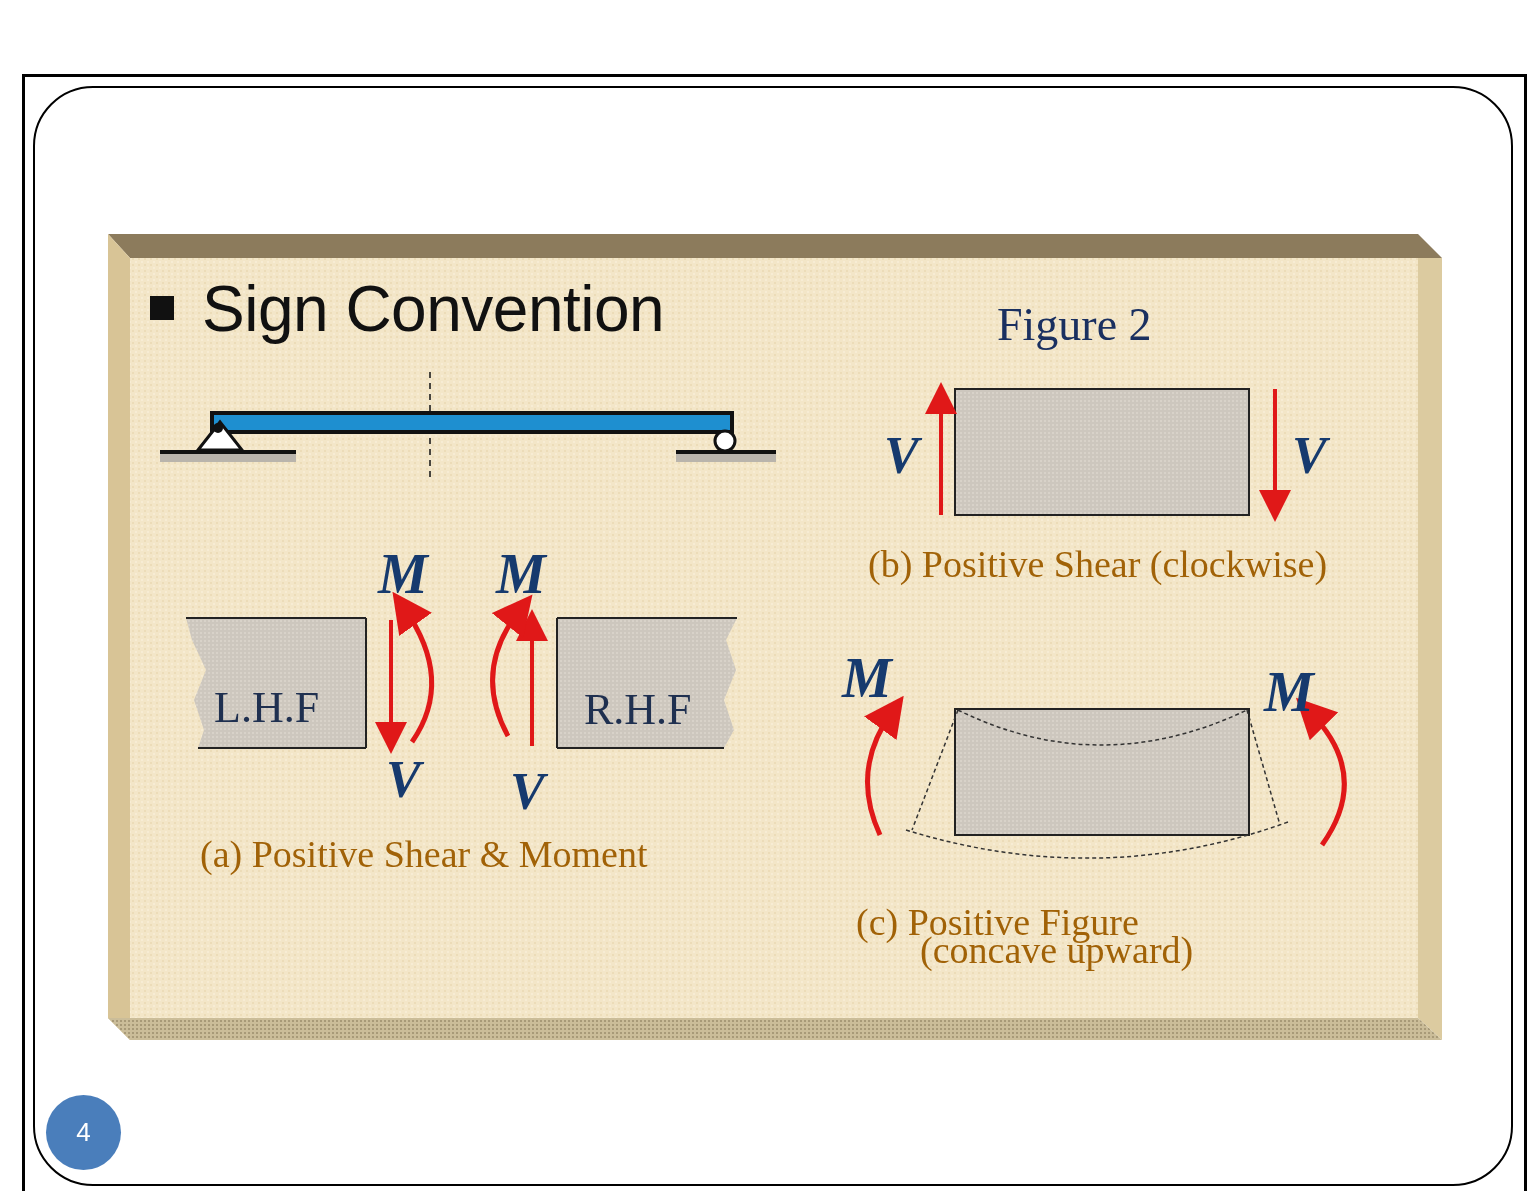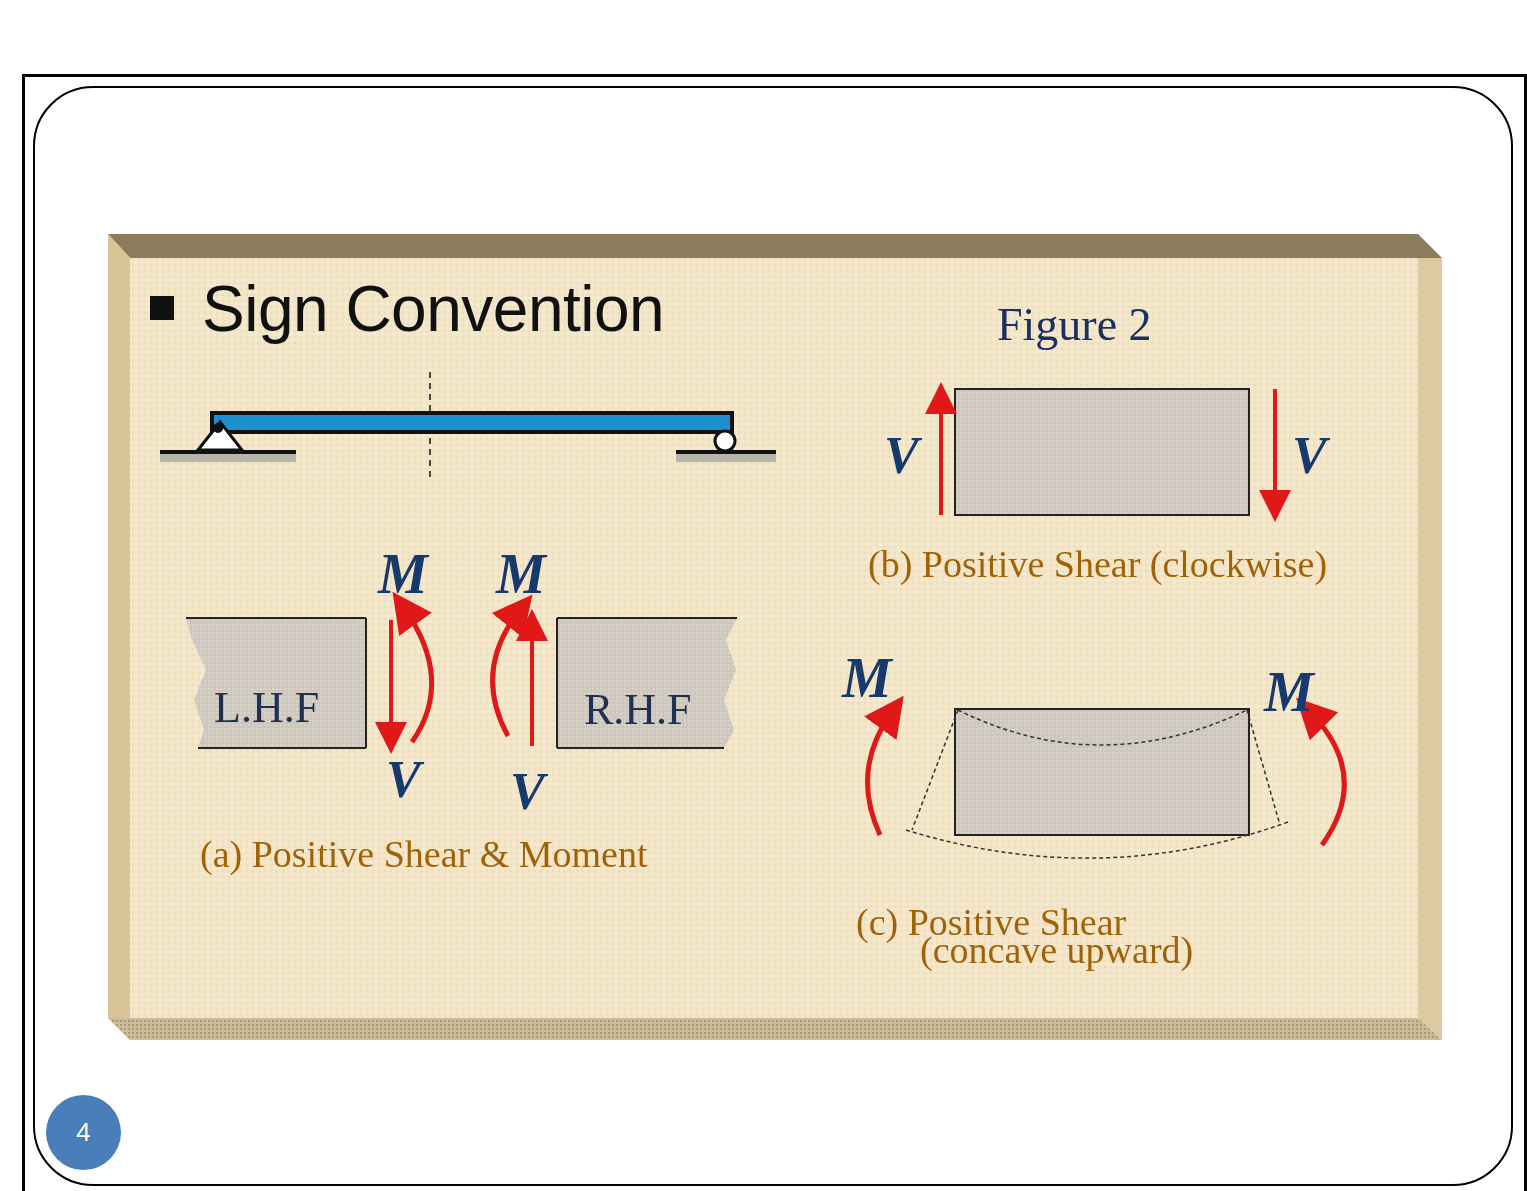--- a/index.html
+++ b/index.html
@@ -116,16 +116,16 @@
 <div class="sym v" style="left:386px;top:750px;">V</div>
 <div class="sym v" style="left:510px;top:762px;">V</div>
 <div class="caption serif" style="left:200px;top:832px;">(a) Positive Shear &amp; Moment</div>
 
 <div class="sym v" style="left:884px;top:426px;">V</div>
 <div class="sym v" style="left:1292px;top:426px;">V</div>
 <div class="caption serif" style="left:868px;top:542px;">(b) Positive Shear (clockwise)</div>
 
 <div class="sym m" style="left:842px;top:646px;">M</div>
 <div class="sym m" style="left:1264px;top:660px;">M</div>
-<div class="caption serif" style="left:856px;top:900px;">(c) Positive Shear</div>
+<div class="caption serif" style="left:856px;top:900px;">(c) Positive Figure</div>
 <div class="caption serif" style="left:920px;top:928px;">(concave upward)</div>
 
 <div class="page-badge">4</div>
 
 </body></html>

